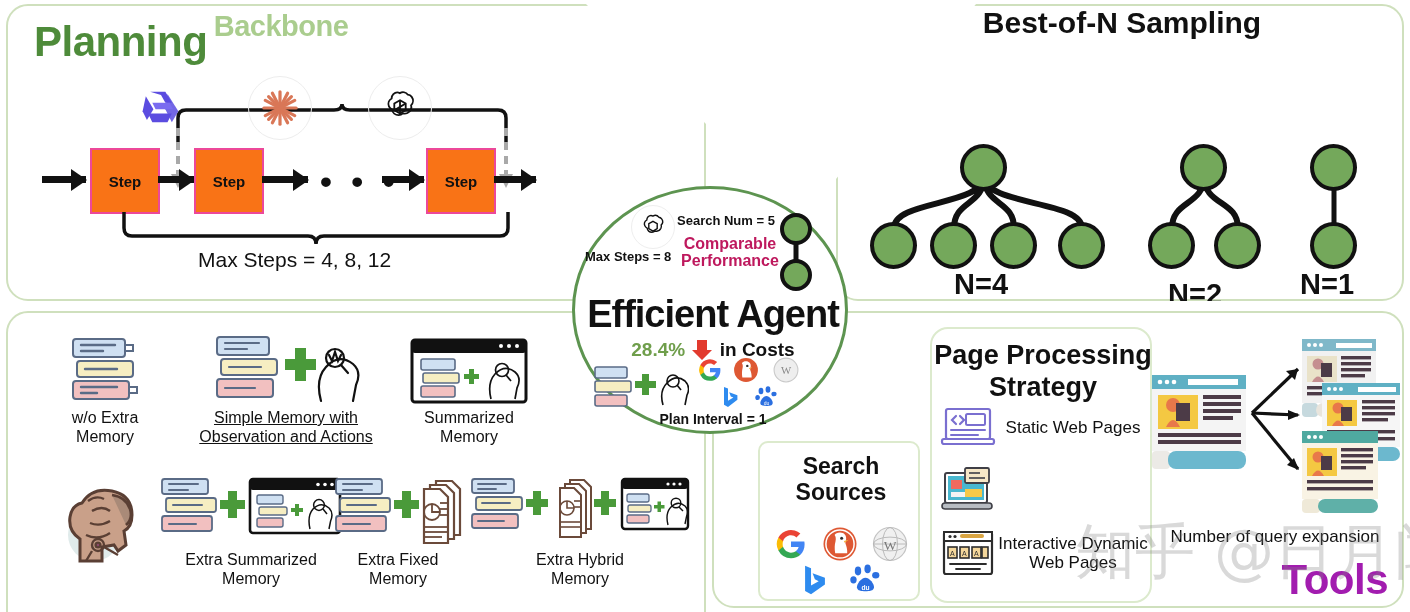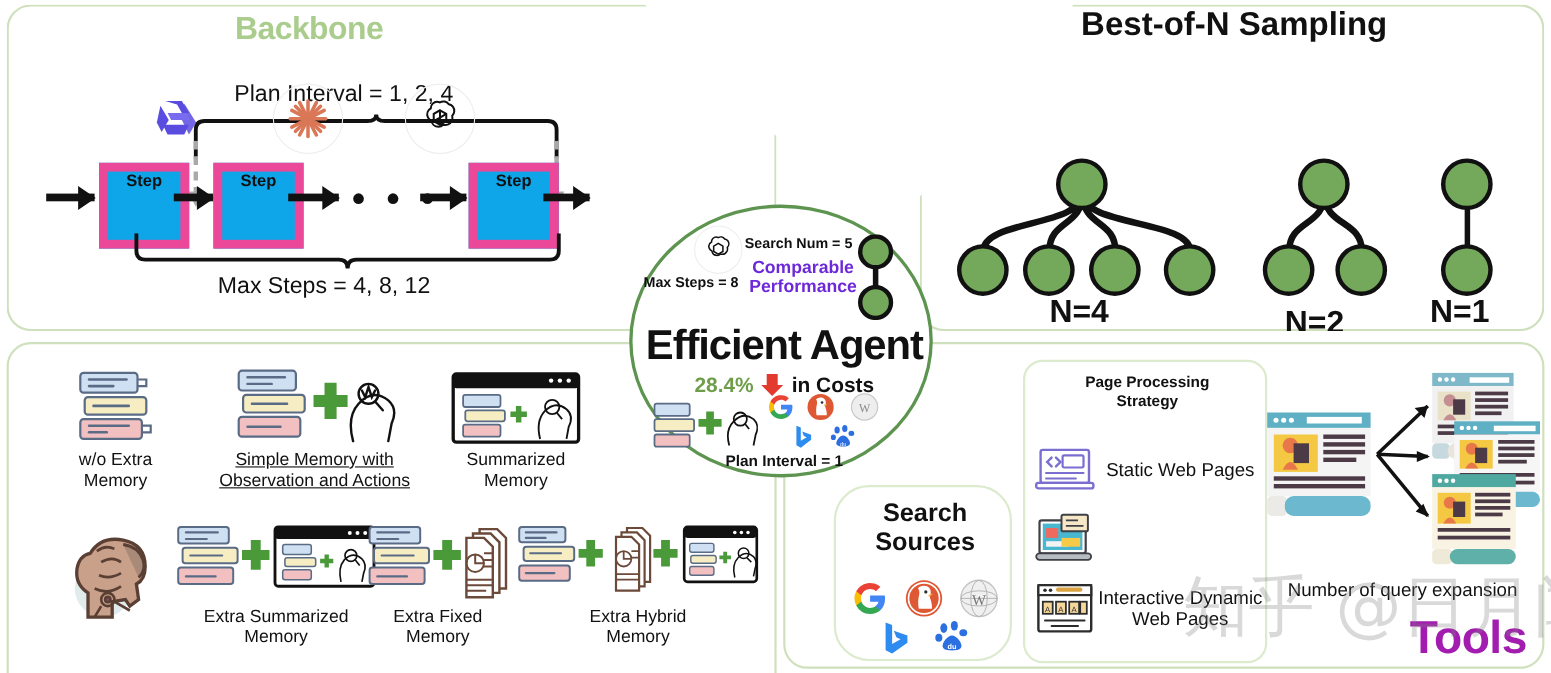--- a/index.html
+++ b/index.html
@@ -5,22 +5,22 @@
   html,body{margin:0;padding:0;background:#ffffff;}
   body{width:1410px;height:612px;position:relative;overflow:hidden;
        font-family:"Liberation Sans","DejaVu Sans",sans-serif;color:#111;}
   .panel{position:absolute;border:2.5px solid #cfe0bd;border-radius:22px;background:#fff;box-sizing:border-box;}
   .sec-title{position:absolute;font-weight:bold;letter-spacing:-0.5px;}
 
   
   #planning{left:6px;top:4px;width:700px;height:297px;
     clip-path: polygon(0 0, 580px 0, 700px 120px, 700px 297px, 0 297px);}
   #planning-title{left:26px;top:12px;font-size:42px;color:#4e8b3a;}
-  .step-box{position:absolute;background:#0ea5e9;border:8px solid #ec4899;width:66px;height:62px;
-            display:flex;justify-content:center;font-size:15px;font-weight:600;}
+  .step-box{position:absolute;background:#f97316;border:2px solid #ec4899;width:66px;height:62px;
+            display:flex;align-items:center;justify-content:center;font-size:15px;font-weight:600;}
   .arrow-h{position:absolute;height:7px;background:#111;}
   .arrow-h:after{content:"";position:absolute;right:-1px;top:-7.5px;border-left:16px solid #111;
     border-top:11px solid transparent;border-bottom:11px solid transparent;}
   .dots{position:absolute;font-size:34px;letter-spacing:5px;color:#111;font-weight:bold;line-height:1;}
   .lbl{position:absolute;font-size:19px;color:#111;white-space:nowrap;}
 
   
   #backbone{left:424px;top:4px;width:562px;height:250px;border:none;}
   #backbone-title{left:0;top:10px;width:562px;text-align:center;font-size:29px;color:#aacd8e;}
   .logo-row{position:absolute;top:76px;left:0;width:562px;display:flex;justify-content:center;gap:56px;}
@@ -34,52 +34,52 @@
   #bon-title{left:0;top:74px;width:568px;text-align:center;font-size:30px;font-weight:bold;color:#111;}
   .node{position:absolute;width:47px;height:47px;border-radius:50%;background:#74a85b;border:4px solid #111;box-sizing:border-box;}
   .ntag{position:absolute;font-size:29px;font-weight:600;color:#111;}
 
   
   #center{position:absolute;left:572px;top:186px;width:276px;height:248px;border-radius:50%;
     border:3px solid #5d9450;background:#fff;z-index:6;box-sizing:border-box;}
   #c-efficient{position:absolute;left:0;top:104px;width:276px;text-align:center;font-size:38px;font-weight:bold;color:#111;letter-spacing:-1px;}
   #c-searchnum{position:absolute;left:102px;top:24px;font-size:13px;font-weight:600;}
   #c-maxsteps{position:absolute;left:10px;top:60px;font-size:13px;font-weight:600;}
-  #c-comp{position:absolute;left:100px;top:46px;width:110px;text-align:center;font-size:16px;font-weight:bold;color:#6d28d9;line-height:1.08;}
+  #c-comp{position:absolute;left:100px;top:46px;width:110px;text-align:center;font-size:16px;font-weight:bold;color:#be185d;line-height:1.08;}
   #c-cost{position:absolute;left:0;top:150px;width:276px;text-align:center;font-size:19px;font-weight:bold;}
   #c-plan{position:absolute;left:0;top:222px;width:276px;text-align:center;font-size:14px;font-weight:600;}
   #c-openai{position:absolute;left:56px;top:16px;width:42px;height:42px;border-radius:50%;border:1px solid #eee;display:flex;align-items:center;justify-content:center;}
 
   
   #memory{left:6px;top:311px;width:700px;height:348px;}
   .mem-cell{position:absolute;text-align:center;}
   .mem-cap{font-size:16px;line-height:1.18;color:#111;white-space:nowrap;}
 
   
   #tools{left:712px;top:311px;width:692px;height:297px;}
-  #search-box{position:absolute;left:44px;top:128px;width:162px;height:160px;border:2px solid #dceacd;border-radius:32px;box-sizing:border-box;}
+  #search-box{position:absolute;left:44px;top:128px;width:162px;height:160px;border:2px solid #dceacd;border-radius:10px;box-sizing:border-box;}
   #search-title{position:absolute;left:0;top:10px;width:162px;text-align:center;font-size:23px;font-weight:bold;line-height:1.15;}
   #ppstrategy{position:absolute;left:216px;top:14px;width:222px;height:276px;border:2px solid #dceacd;border-radius:18px;box-sizing:border-box;}
-  #pp-title{position:absolute;left:0;top:10px;width:222px;text-align:center;font-size:14px;font-weight:bold;line-height:1.2;}
+  #pp-title{position:absolute;left:0;top:10px;width:222px;text-align:center;font-size:27px;font-weight:bold;line-height:1.2;}
   .pp-row{position:absolute;left:8px;width:210px;display:flex;align-items:center;gap:0;}
   .pp-lbl{font-size:17px;line-height:1.12;text-align:center;flex:1;}
   #tools-title{position:absolute;right:14px;bottom:2px;font-size:42px;color:#a21caf;z-index:9;}
   #tools-cap{position:absolute;left:430px;top:214px;width:262px;text-align:center;font-size:17px;}
   .watermark{position:absolute;left:1075px;top:512px;font-size:60px;color:rgba(130,130,130,.30);
     font-family:"DejaVu Sans",sans-serif;white-space:nowrap;z-index:20;pointer-events:none;}
 </style>
 </head>
 <body>
 
 <div class="panel" id="planning">
+  <div class="sec-title" id="planning-title">Planning</div>
 
   <svg width="340" height="46" style="position:absolute;left:166px;top:96px;">
     <path d="M4 42 L4 16 Q4 8 12 8 L160 8 Q168 8 168 2 Q168 8 176 8 L324 8 Q332 8 332 16 L332 42" fill="none" stroke="#111" stroke-width="3.5"></path>
   </svg>
-  <div class="lbl" id="pi-label" style="left:205px;top:68px;font-size:21px;">Plan Interval = 1, 2, 4</div>
 
   <svg width="420" height="70" style="position:absolute;left:160px;top:122px;">
     <line x1="10" y1="0" x2="10" y2="48" stroke="#a9a9a9" stroke-width="4" stroke-dasharray="8,6"></line>
     <polygon points="3,46 17,46 10,60" fill="#a9a9a9"></polygon>
     <line x1="338" y1="0" x2="338" y2="48" stroke="#a9a9a9" stroke-width="4" stroke-dasharray="8,6"></line>
     <polygon points="331,46 345,46 338,60" fill="#a9a9a9"></polygon>
   </svg>
 
   <div class="arrow-h" style="left:34px;top:170px;width:44px;"></div>
   <div class="step-box" style="left:82px;top:142px;">

